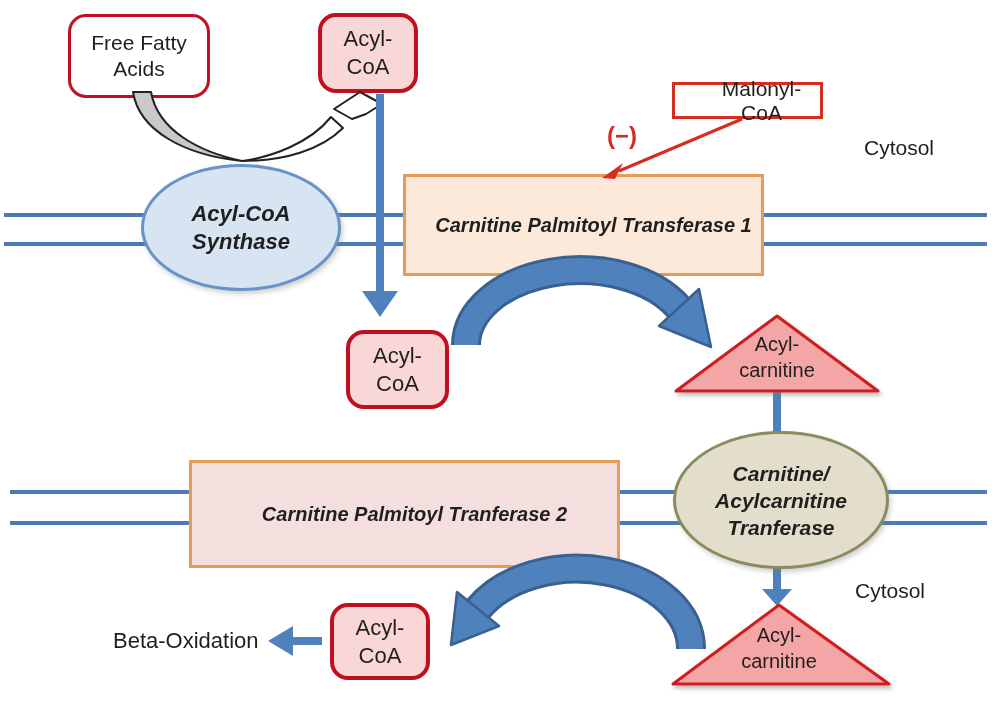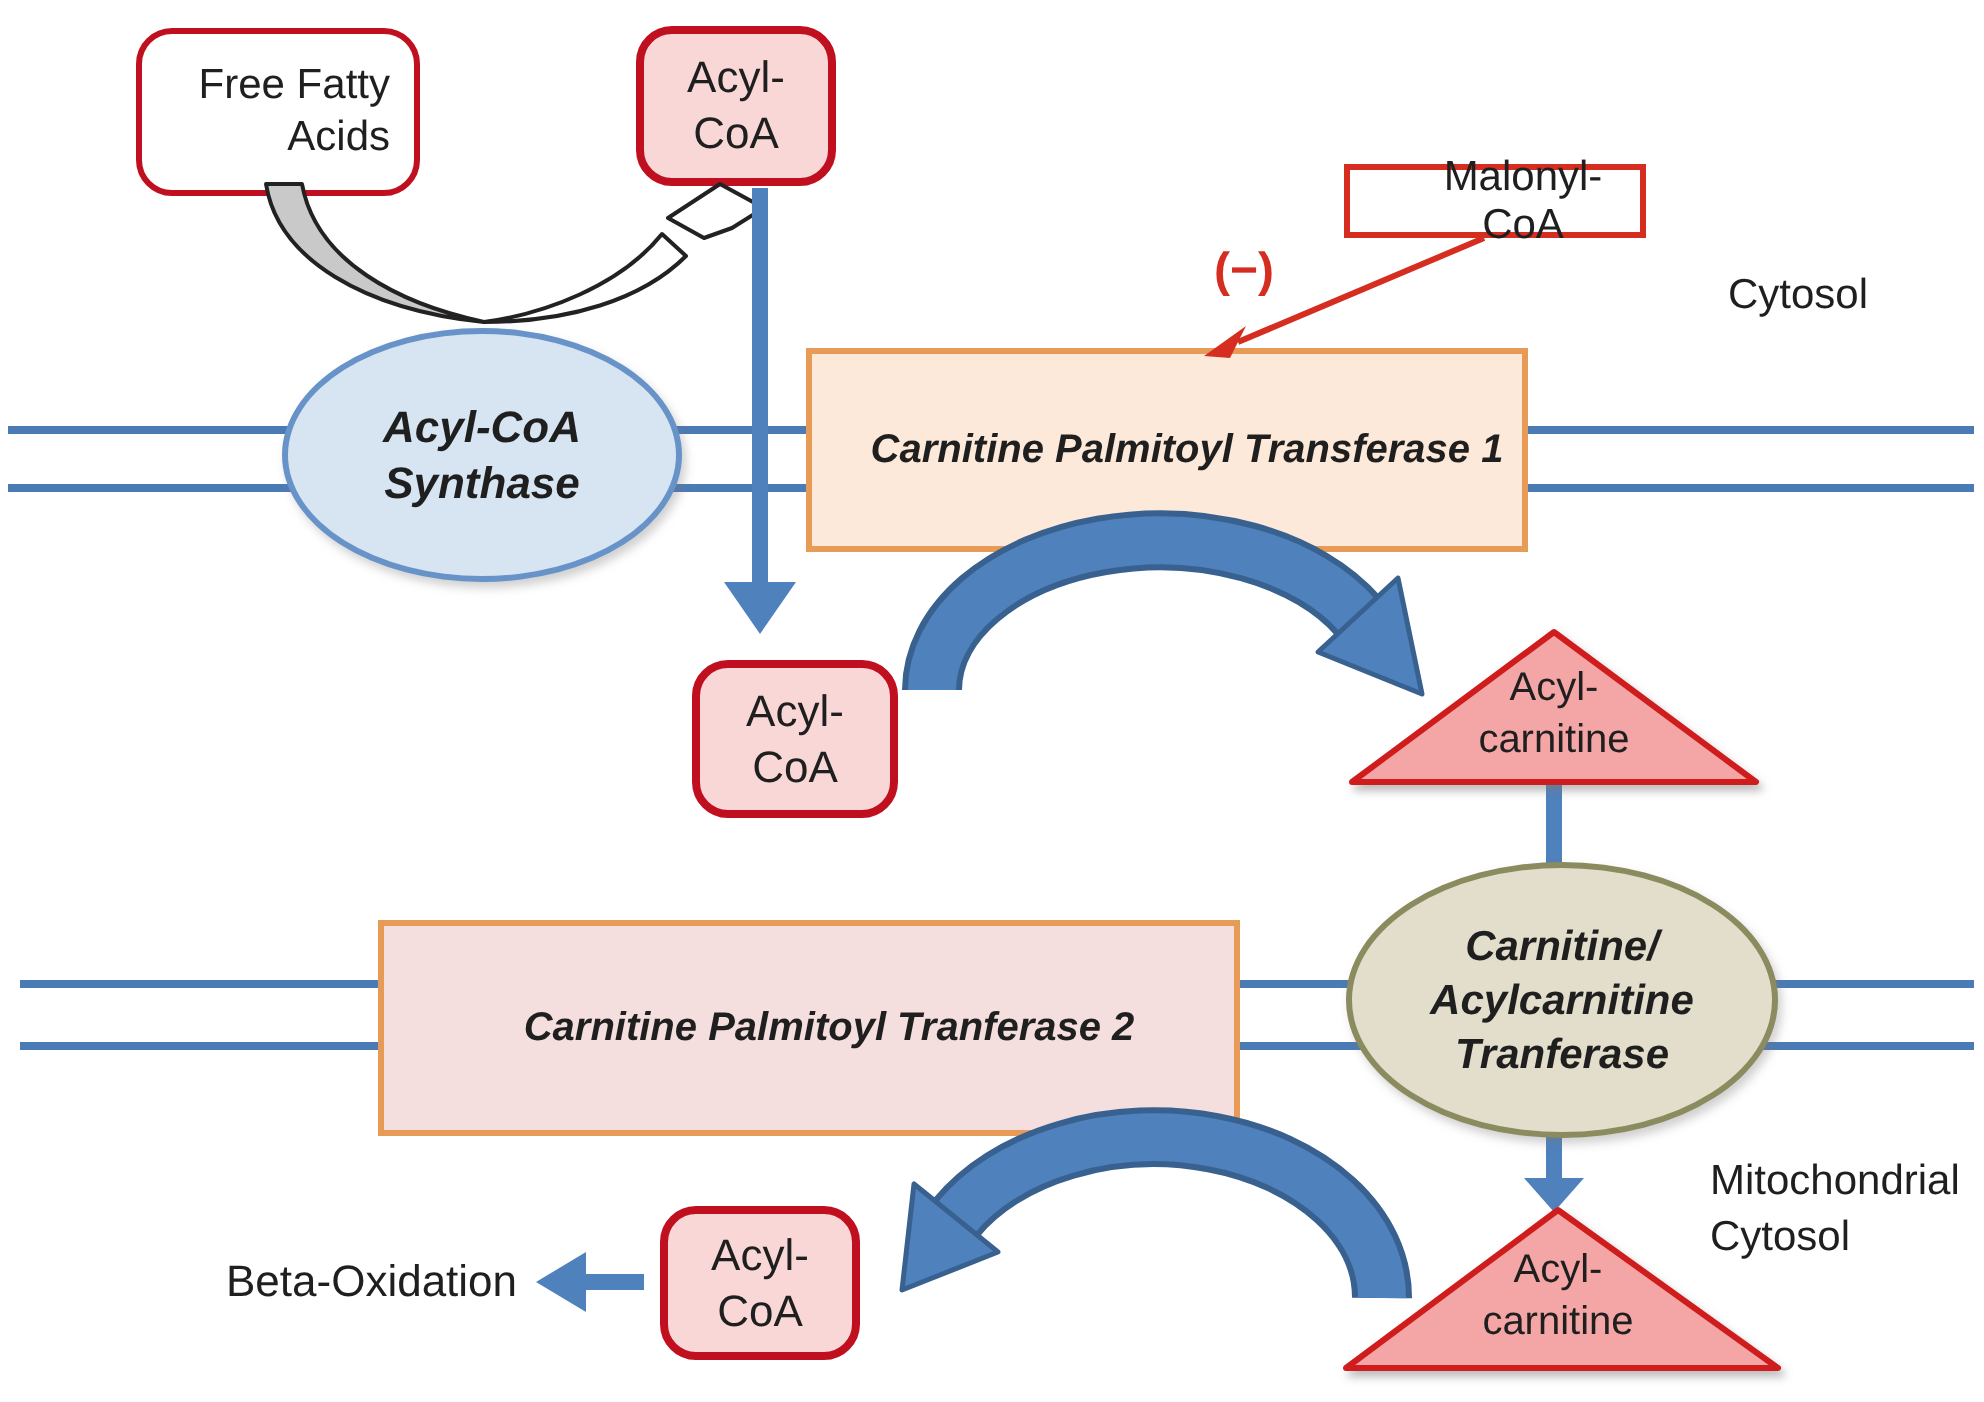--- a/index.html
+++ b/index.html
@@ -21,21 +21,21 @@
     font-style:italic; font-weight:bold; font-size:20px; white-space:nowrap;
     border:3px solid #e89a57;
     padding-left:20px;
   }
   .ellipse {
     border-radius:50%; font-style:italic; font-weight:bold;
     box-shadow:2px 3px 5px rgba(120,120,120,0.35);
   }
   .floating { position:absolute; }
   .trilabel { position:absolute; width:140px; text-align:center; font-size:20px; line-height:26px; }
-  #ffa        { left:68px;  top:14px;  width:142px; height:84px;  font-size:21px; line-height:26px; padding:0 12px;text-align:right; }
+  #ffa        { left:68px;  top:14px;  width:142px; height:84px;  font-size:21px; line-height:26px; padding:0 12px; }
   #acoa-top   { left:318px; top:13px;  width:100px; height:80px; }
   #acoa-mid   { left:346px; top:330px; width:103px; height:79px; }
   #acoa-bot   { left:330px; top:603px; width:100px; height:77px; }
   #malonyl    { left:672px; top:82px;  width:151px; height:37px;  font-size:21px; border-radius:0;padding-left:28px; }
   #cpt1       { left:403px; top:174px; width:361px; height:102px; background:#fce9d9; }
   #cpt2       { left:189px; top:460px; width:431px; height:108px; background:#f5dfde; }
   #synthase   { left:141px; top:164px; width:200px; height:127px; background:#d7e4f2;
                 border:3px solid #6793c9; font-size:22px; line-height:28px; }
   #translocase{ left:673px; top:431px; width:216px; height:138px; background:#e2decb;
                 border:3px solid #8a8b5e; font-size:21px; line-height:27px; }
@@ -131,21 +131,20 @@
     <line x1="742" y1="119" x2="619" y2="171" stroke="#d52e21" stroke-width="3"></line>
     <polygon points="602,178 623,163 615,179" fill="#d52e21"></polygon>
 
     <line x1="322" y1="641" x2="293" y2="641" stroke="#4f81bd" stroke-width="8"></line>
     <polygon points="268,641 293,626 293,656" fill="#4f81bd"></polygon>
   </svg>
 
   <div class="floating" id="cytosol">Cytosol</div>
 
   <div class="floating" id="mito">
-    <div>Mitochondrial</div>
     <div>Cytosol</div>
   </div>
 
   <div class="floating" id="beta">Beta-Oxidation</div>
 
   <div class="floating" id="neg">(−)</div>
 
   <div class="trilabel" id="t1-label">
     <div>Acyl-</div>
     <div>carnitine</div>

